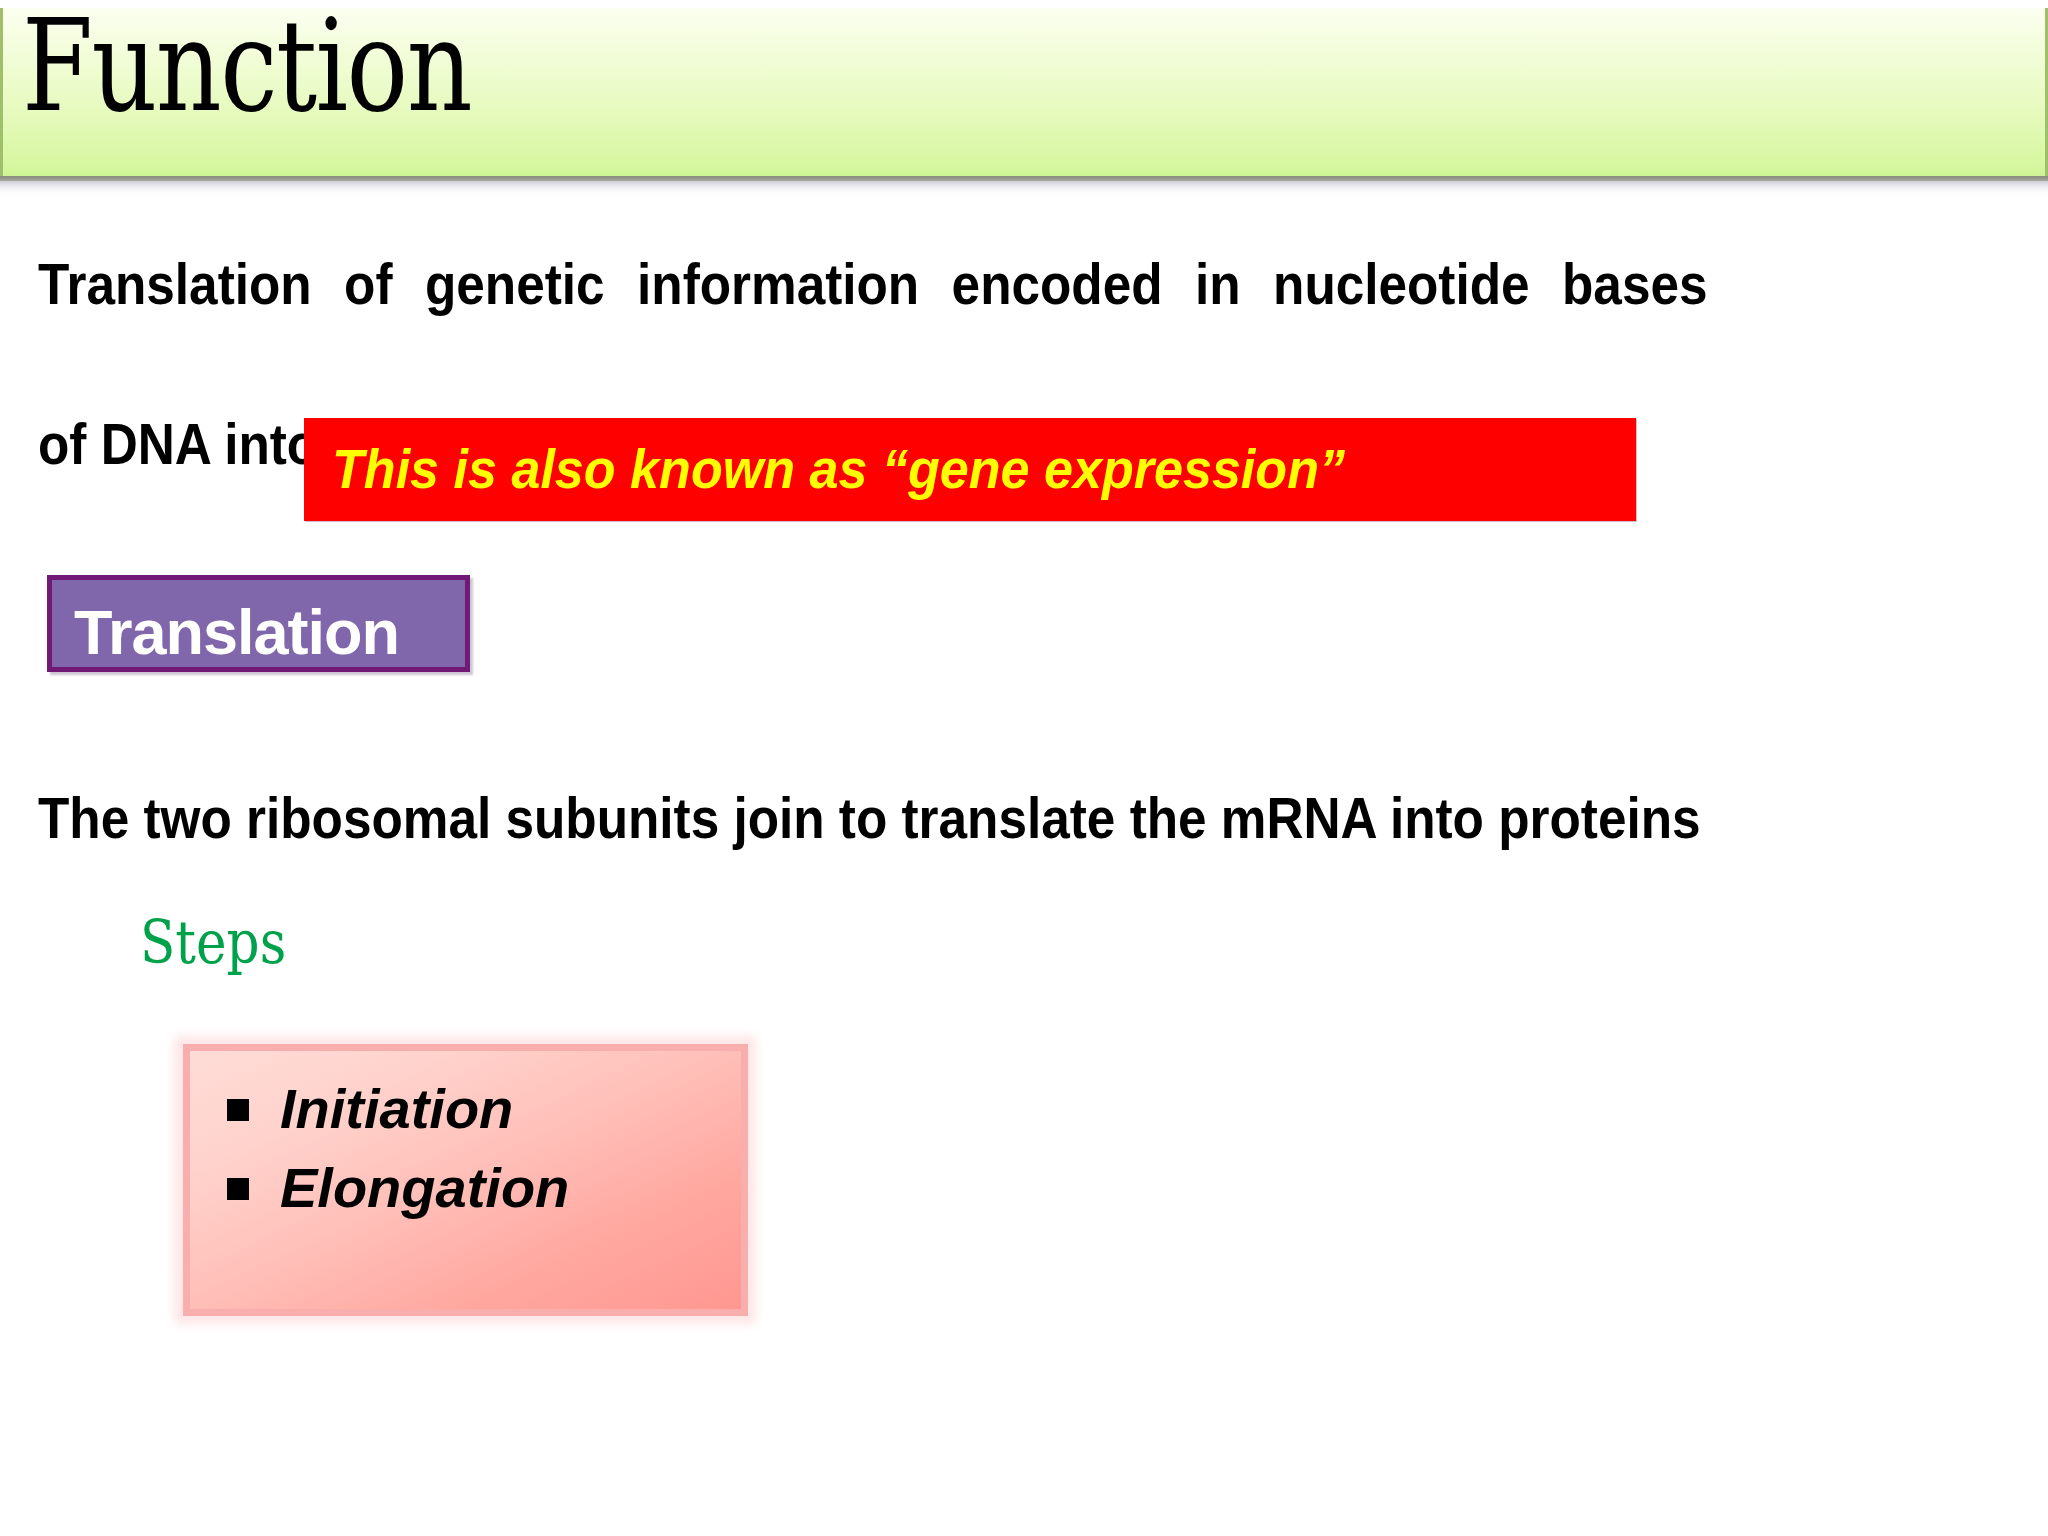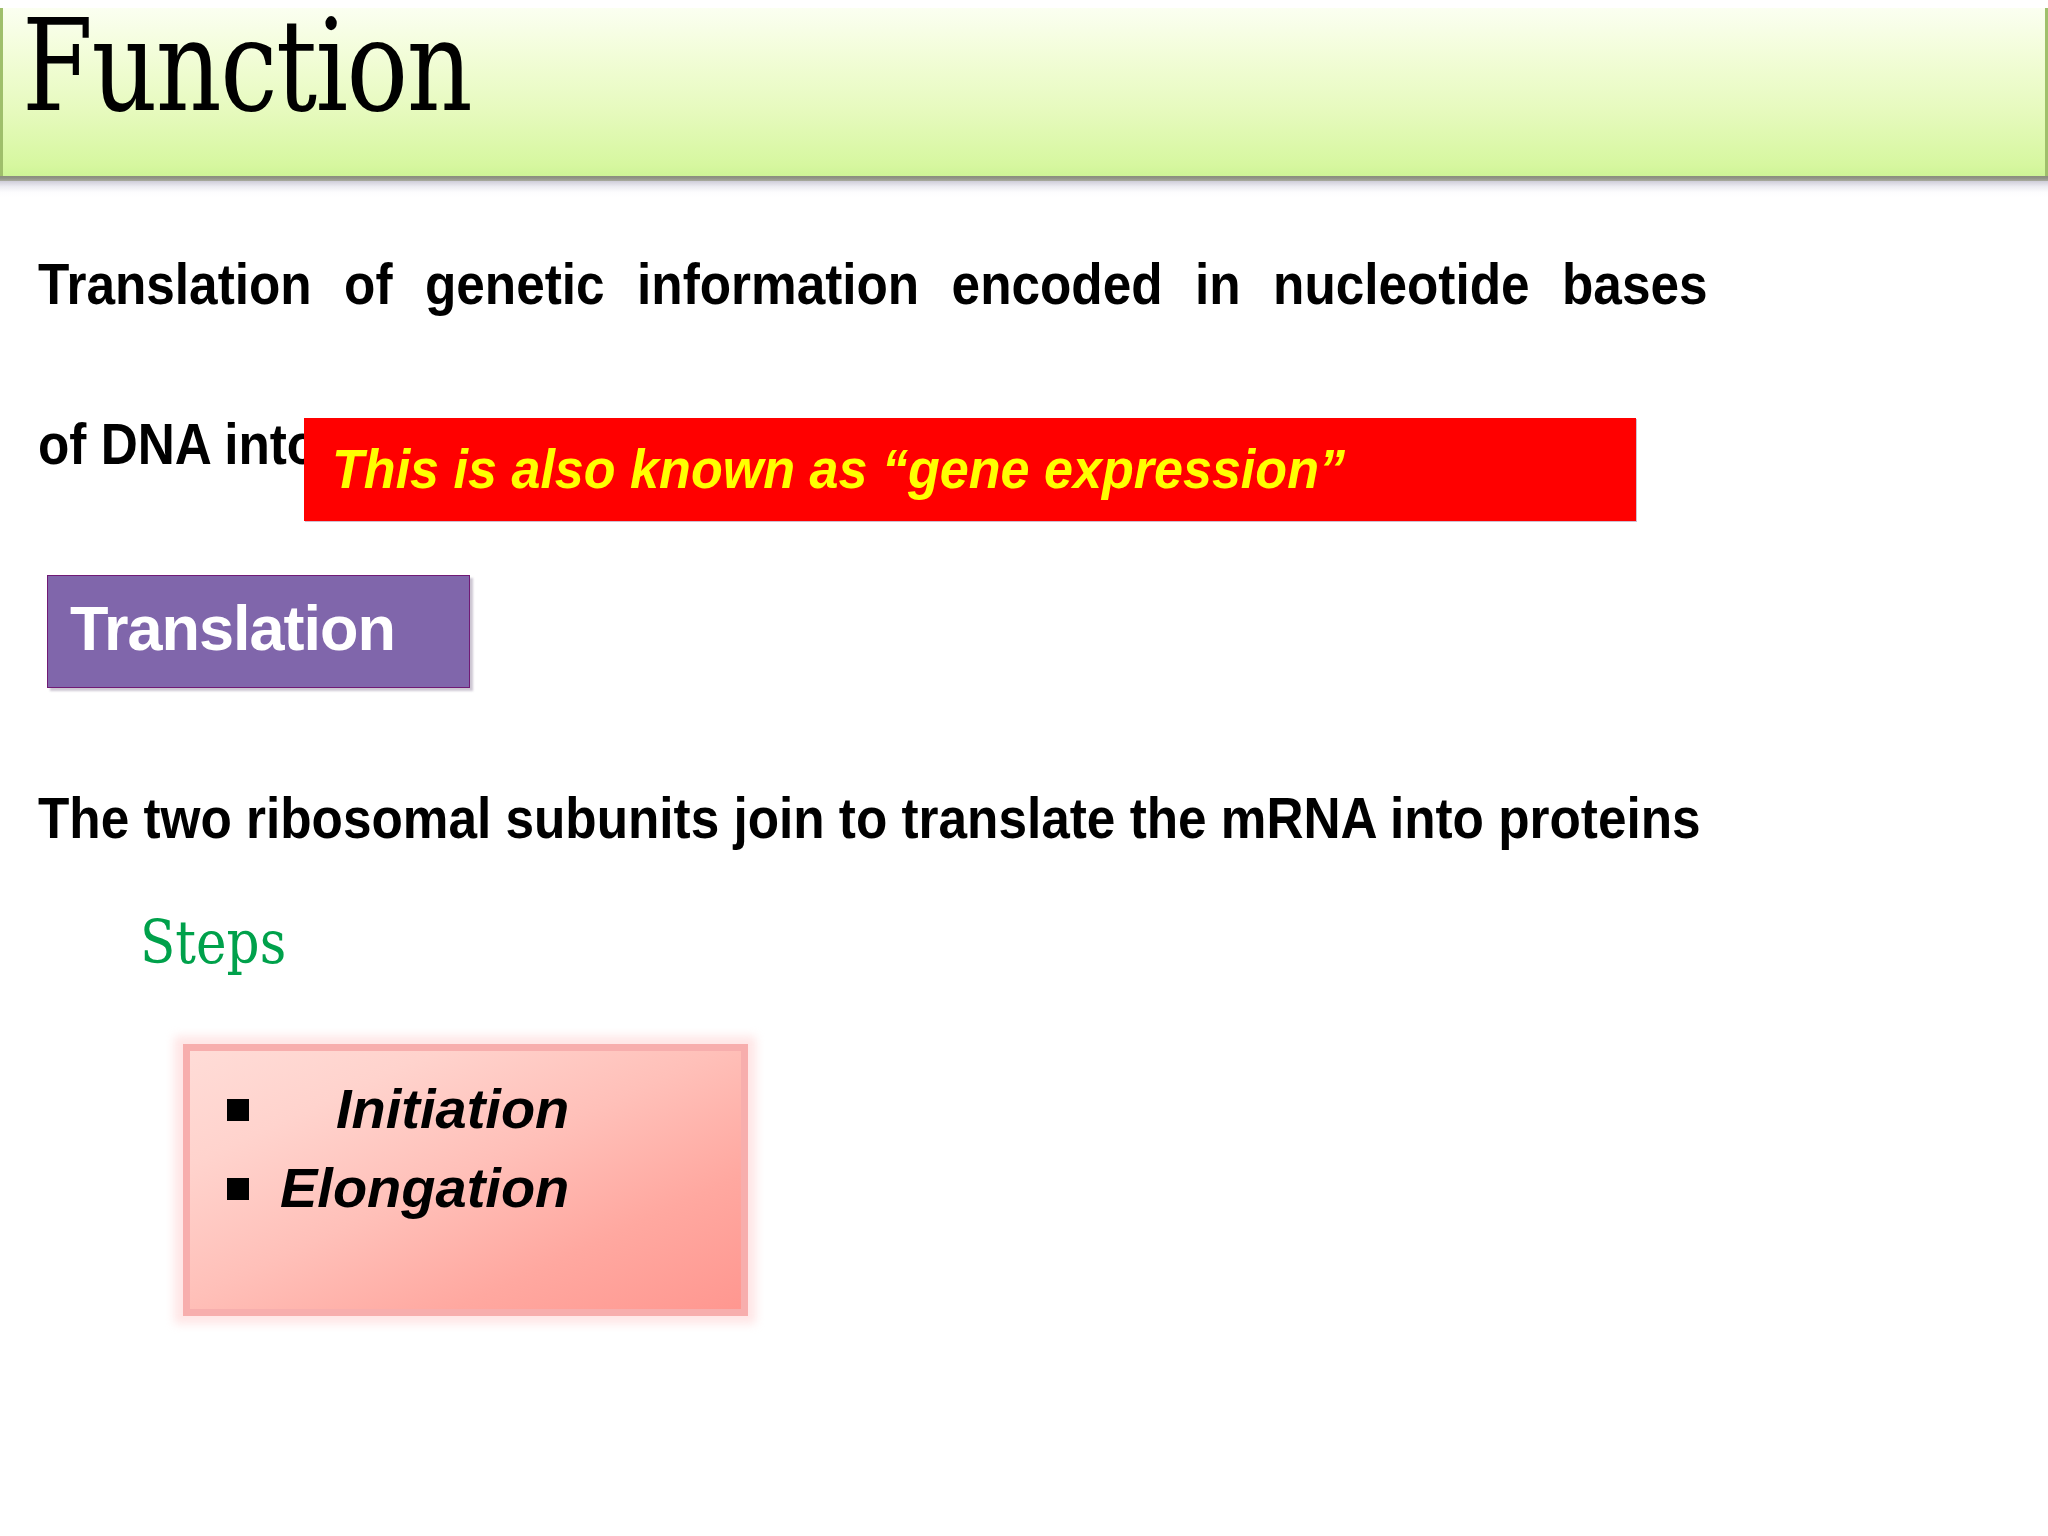--- a/index.html
+++ b/index.html
@@ -133,24 +133,24 @@
     transform: scaleX(0.93);
     transform-origin: left top;
   }
 
   
   #translation-box {
     position: absolute;
     left: 47px;
     top: 567px;
     width: 423px;
-    height: 113px;
+    height: 97px;
     box-sizing: border-box;
     background: #8066ab;
-    border: 1px solid #701a75;
+    border: 5px solid #701a75;
     box-shadow: 3px 3px 2px rgba(90,70,110,0.30);
   }
   #translation-box-label {
     position: absolute;
     left: 22px;
     top: 8px;
     font-family: "Liberation Sans", sans-serif;
     font-weight: bold;
     font-size: 63px;
     line-height: 88px;
@@ -200,21 +200,20 @@
                 #ffa8a0 74%,
                 #ff9790 100%);
   }
   #steps-list {
     position: absolute;
     left: 0;
     top: 0;
     margin: 0;
     padding: 18px 0 0 0;
     list-style: none;
-    text-align: right;
   }
   #steps-list li {
     position: relative;
     padding-left: 90px;
     margin: 0;
     height: 79px;
     font-family: "Liberation Sans", sans-serif;
     font-weight: bold;
     font-style: italic;
     font-size: 56px;

